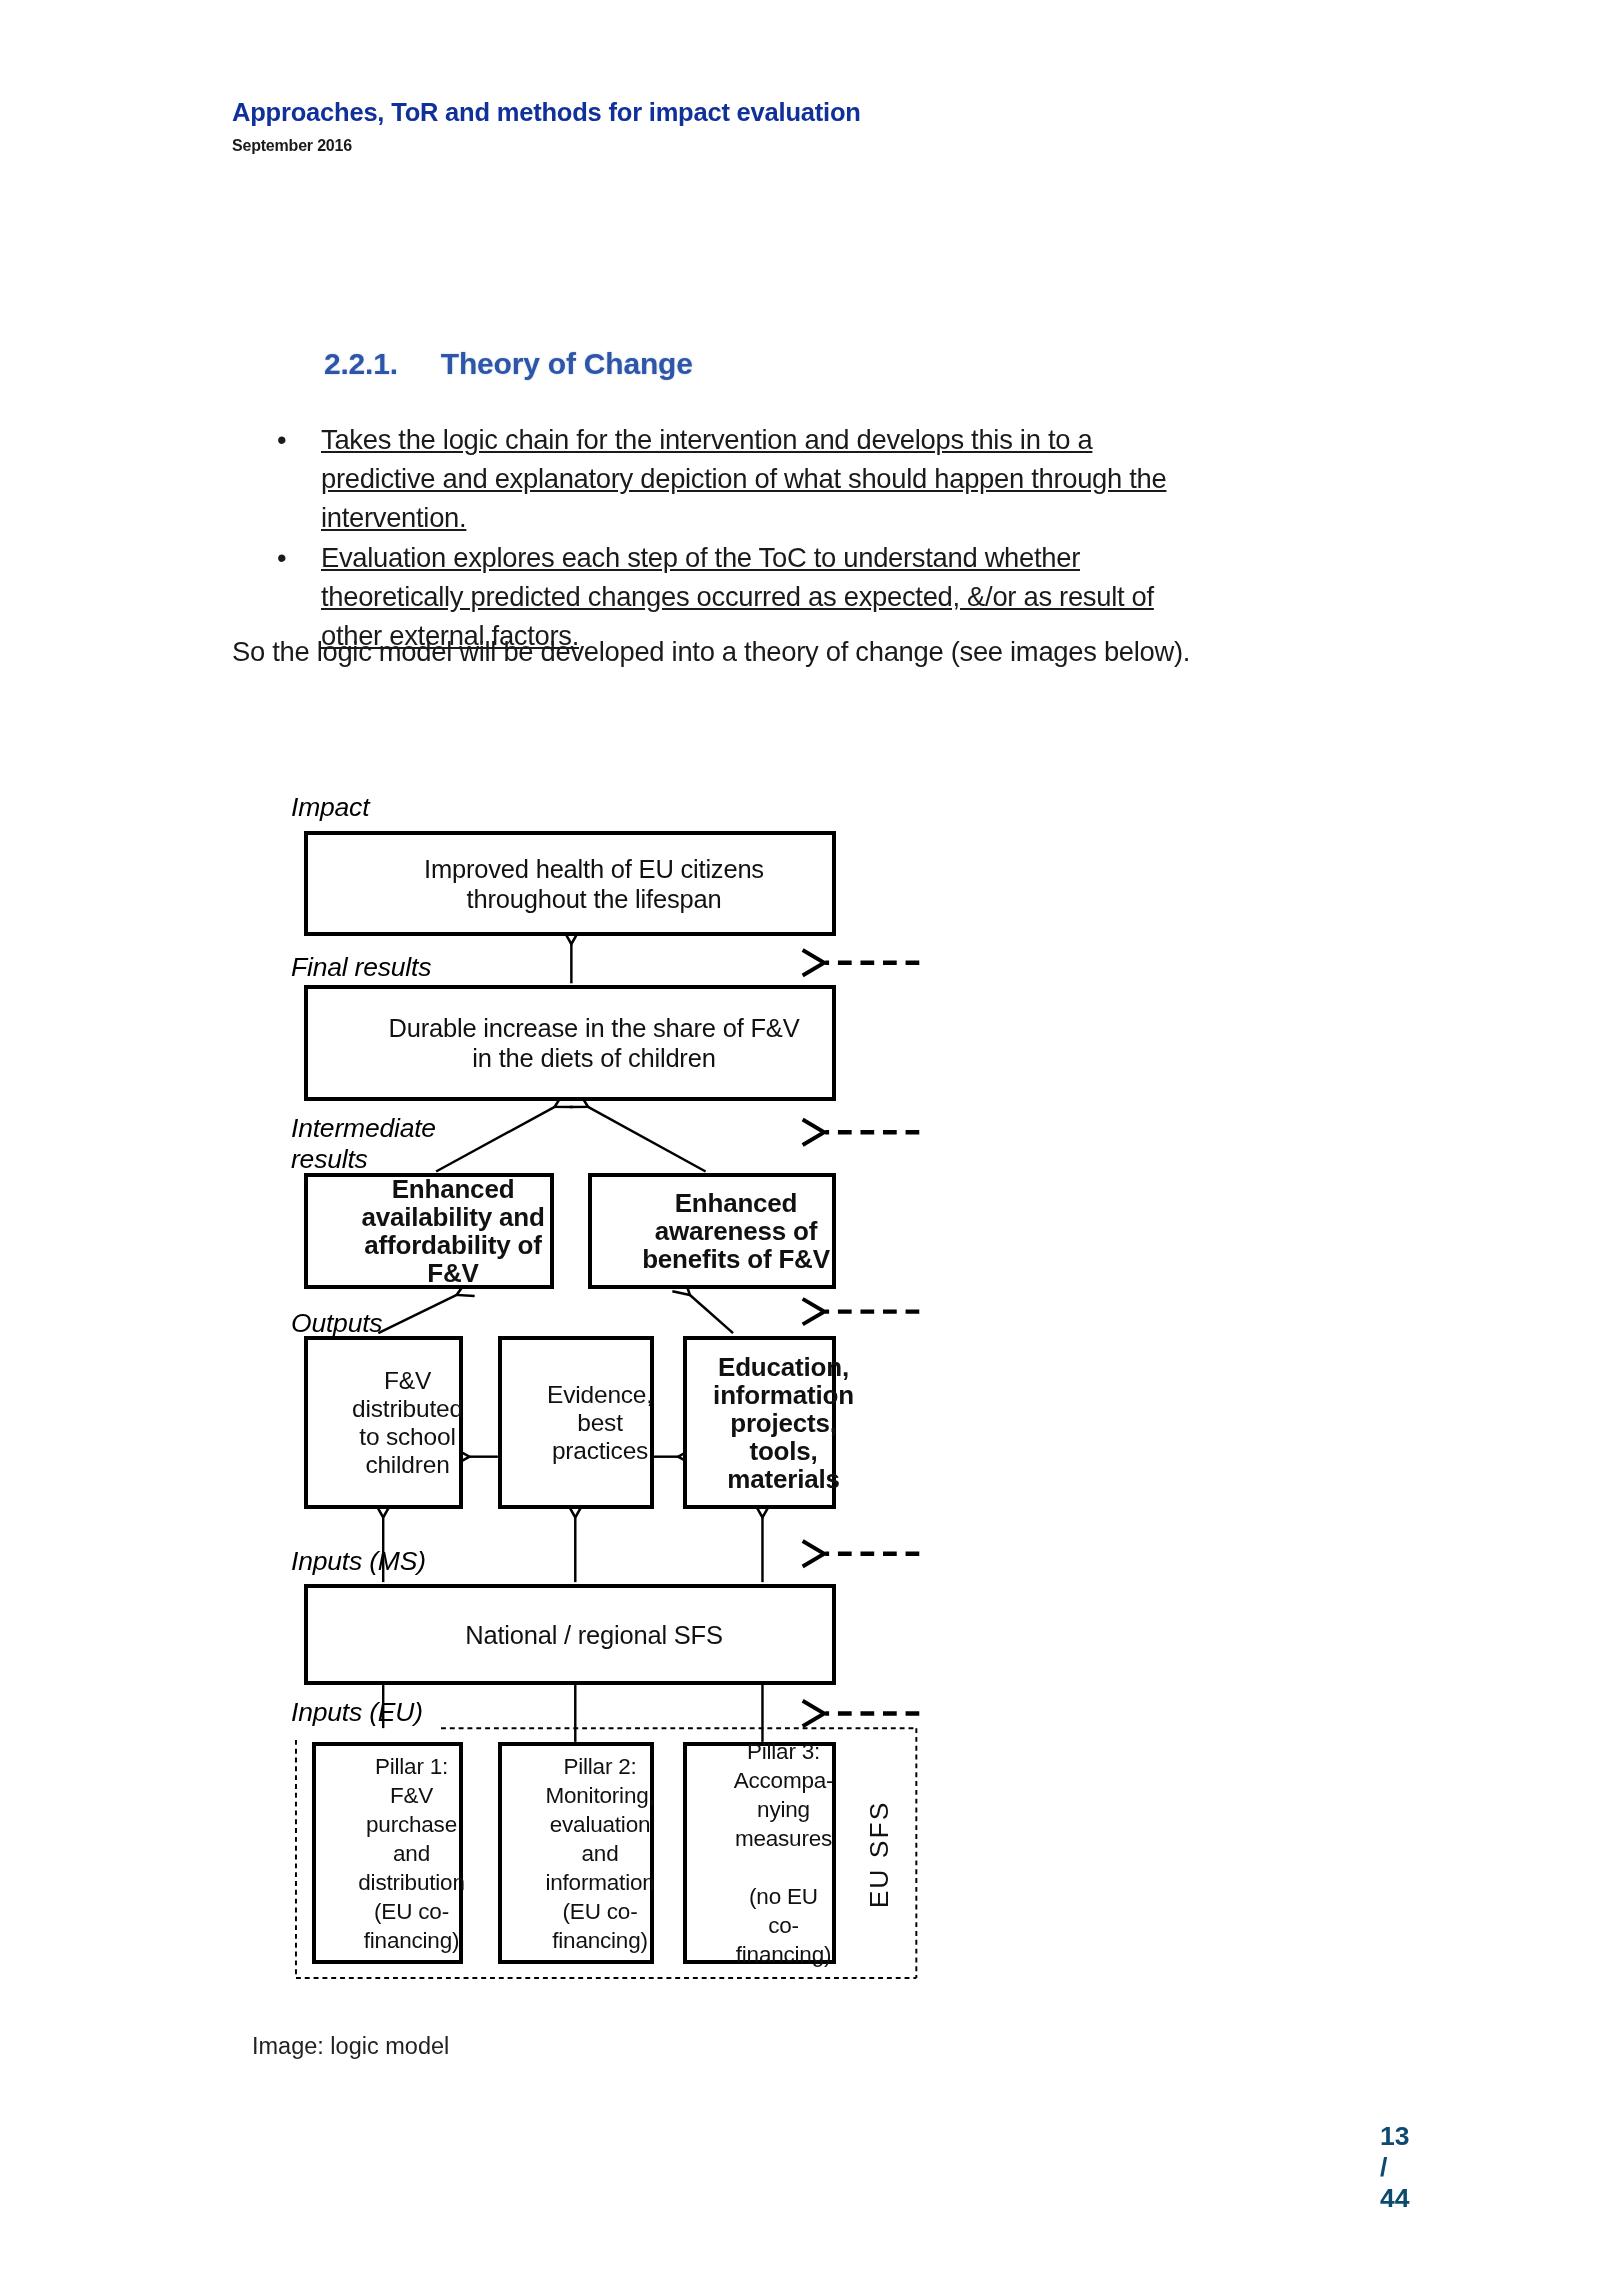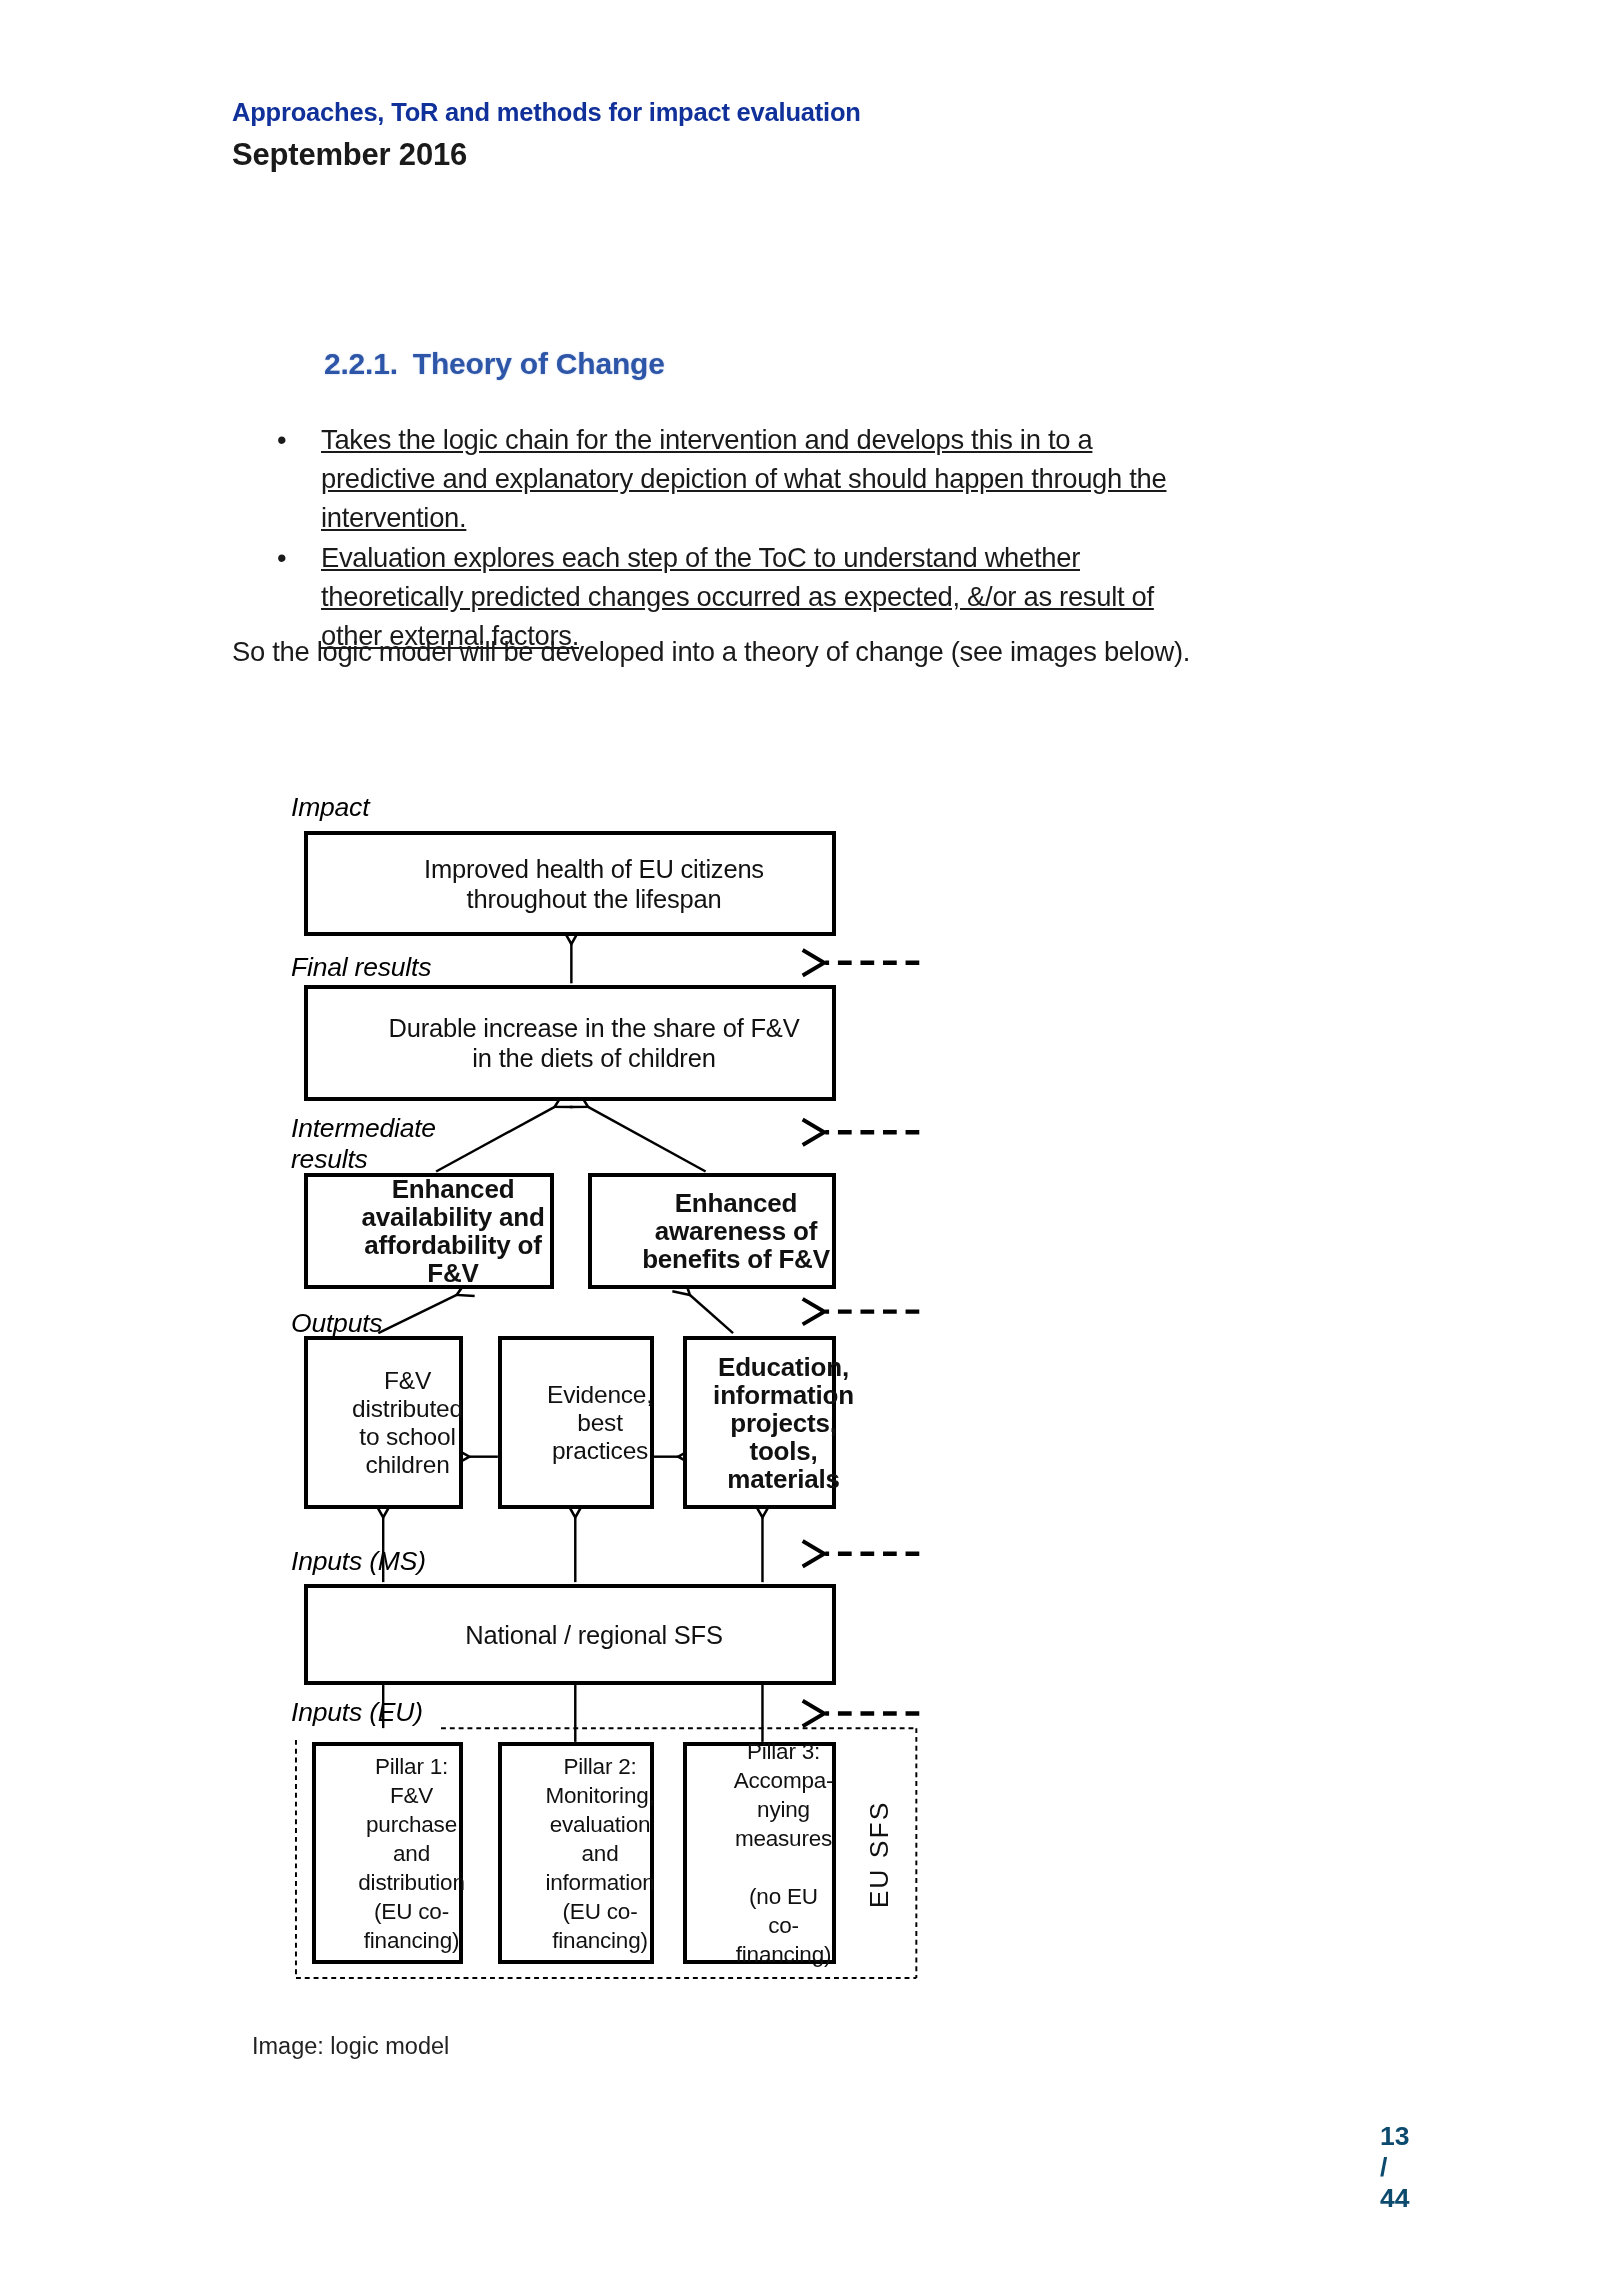--- a/index.html
+++ b/index.html
@@ -2,25 +2,25 @@
 <html><head>
 <meta charset="utf-8">
 <style>
   html,body{margin:0;padding:0;background:#ffffff;}
   .page{
     position:relative;width:1424px;height:2293px;background:#ffffff;
     font-family:"Liberation Sans",sans-serif;color:#1a1a1a;overflow:hidden;
   }
   
   .hdr1{position:absolute;left:232px;top:98px;font-size:25.5px;font-weight:bold;color:#10309a;letter-spacing:-0.2px;}
-  .hdr2{position:absolute;left:232px;top:137px;font-size:31px;font-weight:bold;color:#1a1a1a;letter-spacing:-0.2px;}
+  .hdr2{position:absolute;left:232px;top:137px;font-size:16px;font-weight:bold;color:#1a1a1a;letter-spacing:-0.2px;}
   
   .sec{position:absolute;left:324px;top:347px;font-size:30px;font-weight:bold;color:#2d55a8;
        text-shadow:0 0 2px rgba(45,85,168,.35);letter-spacing:-0.2px;}
-  .sec .num{margin-right:15px;}
+  .sec .num{margin-right:43px;}
   
   .bullets{position:absolute;left:277px;top:420px;width:916px;margin:0;padding:0;list-style:none;text-decoration:underline;}
   .bullets li{position:relative;padding-left:44px;font-size:27.4px;line-height:39px;letter-spacing:-0.3px;margin:0 0 1px 0;}
   .bullets li::before{content:"\2022";position:absolute;left:0;top:0;font-size:27.4px;}
   .para{position:absolute;left:232px;top:632px;width:1098px;font-size:27.4px;line-height:39px;letter-spacing:-0.3px;}
   
   .dg-svg{position:absolute;left:0;top:0;pointer-events:none;}
   .dbox{
     position:absolute;box-sizing:border-box;border:4.9px solid #000;background:#fff;
     display:flex;align-items:center;justify-content:center;text-align:center;

